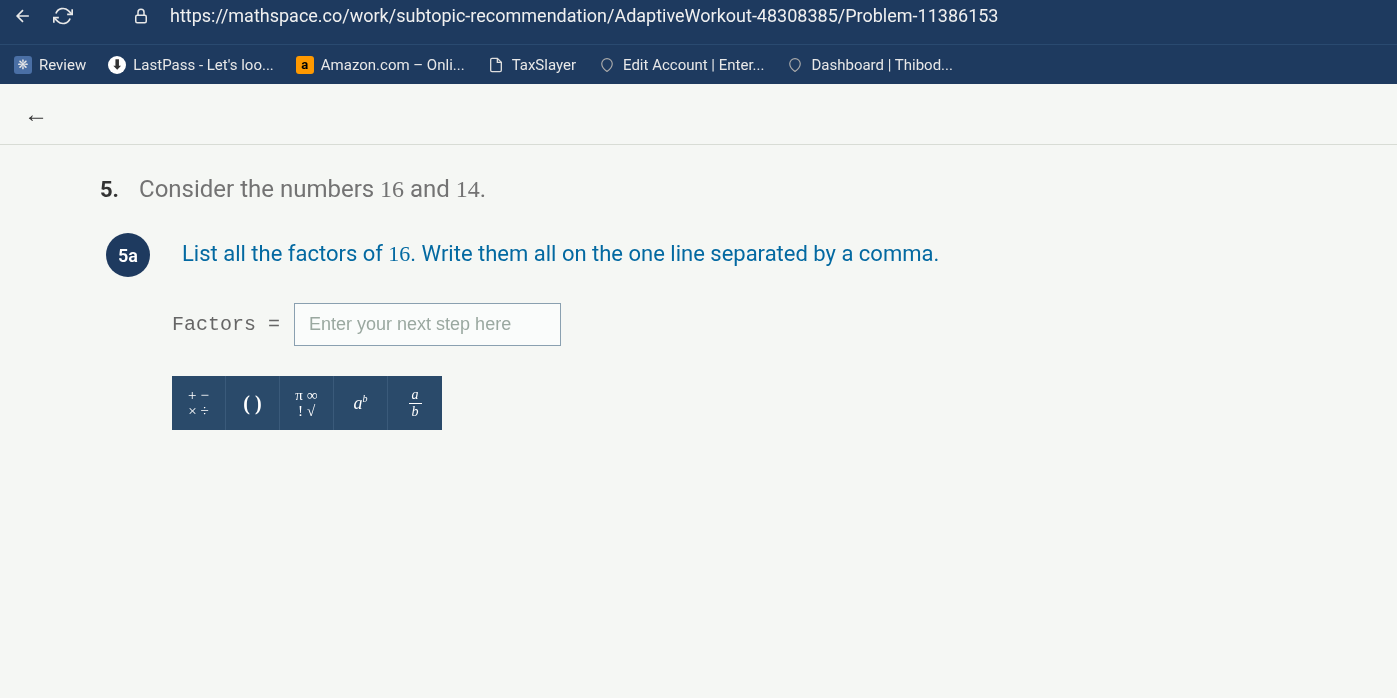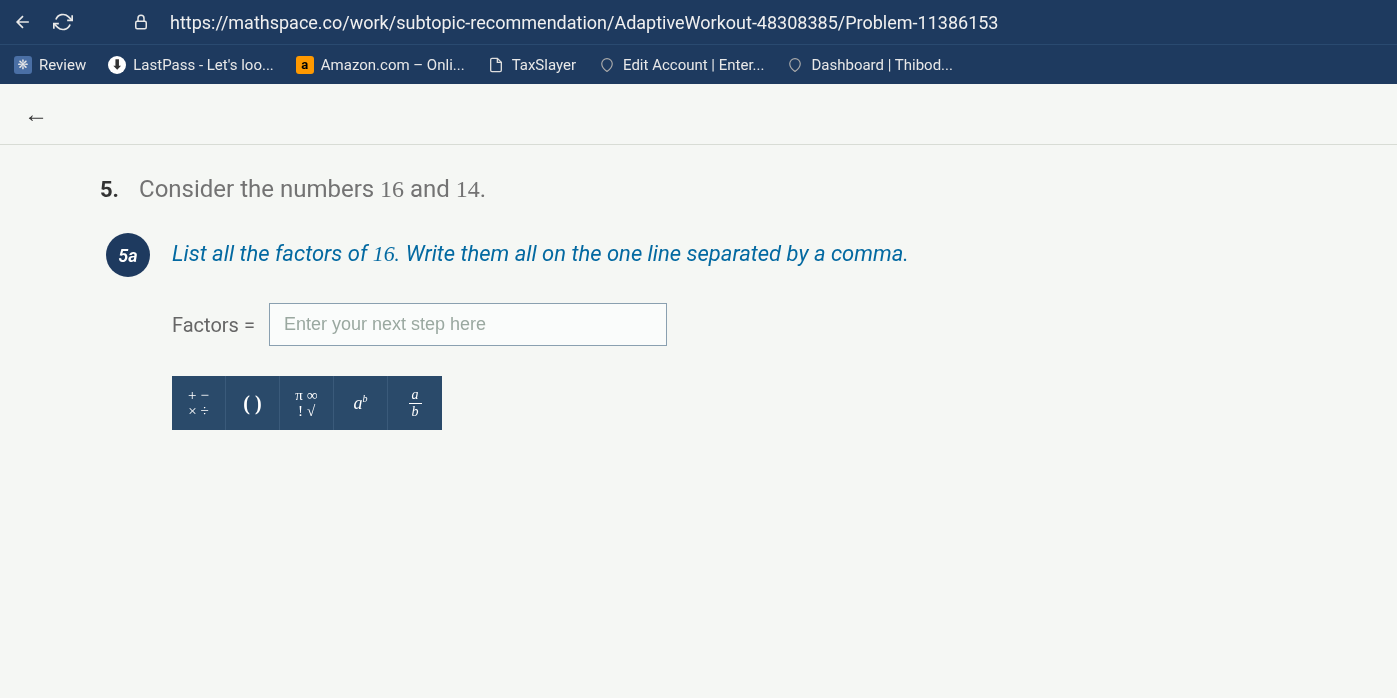--- a/index.html
+++ b/index.html
@@ -7,22 +7,22 @@
     font-family: -apple-system, BlinkMacSystemFont, "Segoe UI", Roboto, Arial, sans-serif;
     background: #0a0a0a;
     width: 1397px;
     height: 698px;
     overflow: hidden;
   }
   .browser-chrome {
     background: #1e3a5f;
     height: 44px;
     display: flex;
-    align-items: center;
-    padding: 16px 12px;
+    align-items: flex-start;
+    padding: 5px 12px;
     gap: 18px;
     color: #e8e8e8;
   }
   .nav-arrow, .reload-icon, .lock-icon {
     width: 22px; height: 22px;
     display: flex; align-items: center; justify-content: center;
     color: #e8e8e8;
     cursor: pointer;
   }
   .url-text {
@@ -82,43 +82,43 @@
     font-weight: 700;
     color: #2a2a2a;
   }
   .question-wrap {
     padding: 30px 40px 20px 100px;
   }
   .q-row { display:flex; gap:20px; align-items:flex-start; margin-bottom: 30px;}
   .q-num { font-size: 22px; font-weight:700; color:#333; margin-top:2px;}
   .q-text { font-size: 24px; color: #737373; }
   .q-text .mn { font-family: "Times New Roman", serif; }
-  .sub-row { display:flex; gap:22px; align-items:flex-start; margin-left: 6px; margin-bottom: 26px; font-style: italic;}
+  .sub-row { display:flex; gap:32px; align-items:flex-start; margin-left: 6px; margin-bottom: 26px;}
   .badge {
     background: #1e3a5f;
     color: #fff;
     width: 44px; height: 44px;
     border-radius: 50%;
     display:flex; align-items:center; justify-content:center;
     font-size: 18px; font-weight: 600;
     flex-shrink: 0;
   }
   .sub-text { font-size: 22px; color: #0369a1; line-height:1.4; padding-top:6px;}
   .sub-text .mn { font-family: "Times New Roman", serif; }
   .answer-row {
     display:flex; align-items:center; gap:14px;
     margin-left: 72px; margin-bottom: 30px;
   }
-  .answer-label { font-size: 20px; color:#666; }
+  .answer-label { font-size: 20px; color:#666;font-family:Liberation Mono, monospace; }
   .answer-input {
     border: 1px solid #8aa0b0;
     background: #fafcfb;
     padding: 10px 14px;
     font-size: 18px;
-    width: 398px;
+    width: 267px;
     color: #333;
     outline: none;
   }
   .answer-input::placeholder { color: #9aa8a0; }
   .toolbar {
     display:flex;
     margin-left: 72px;
     background: #2a4a6a;
     width: fit-content;
   }

